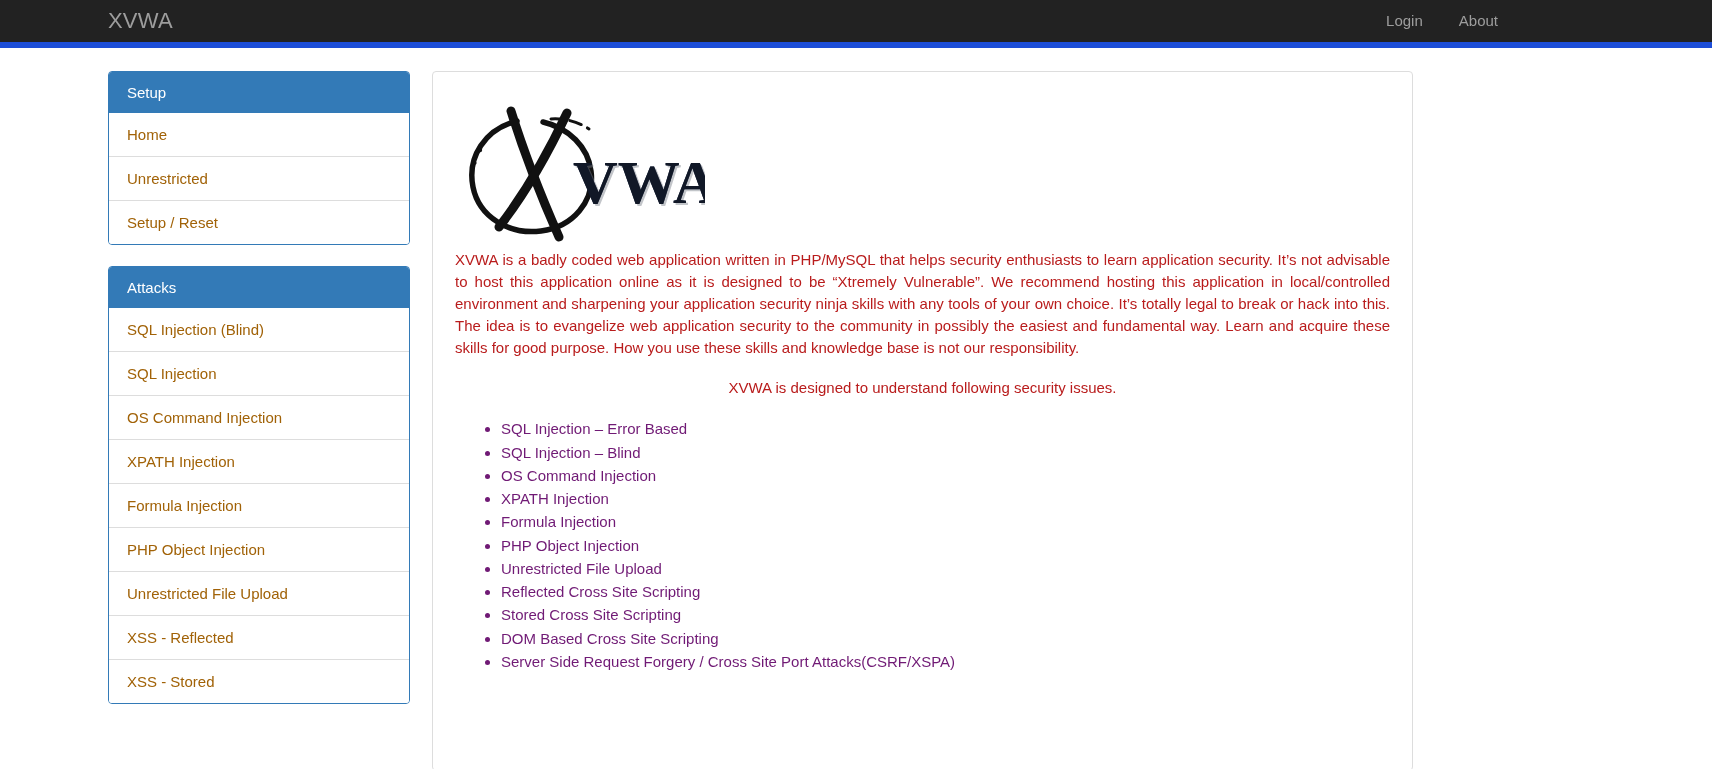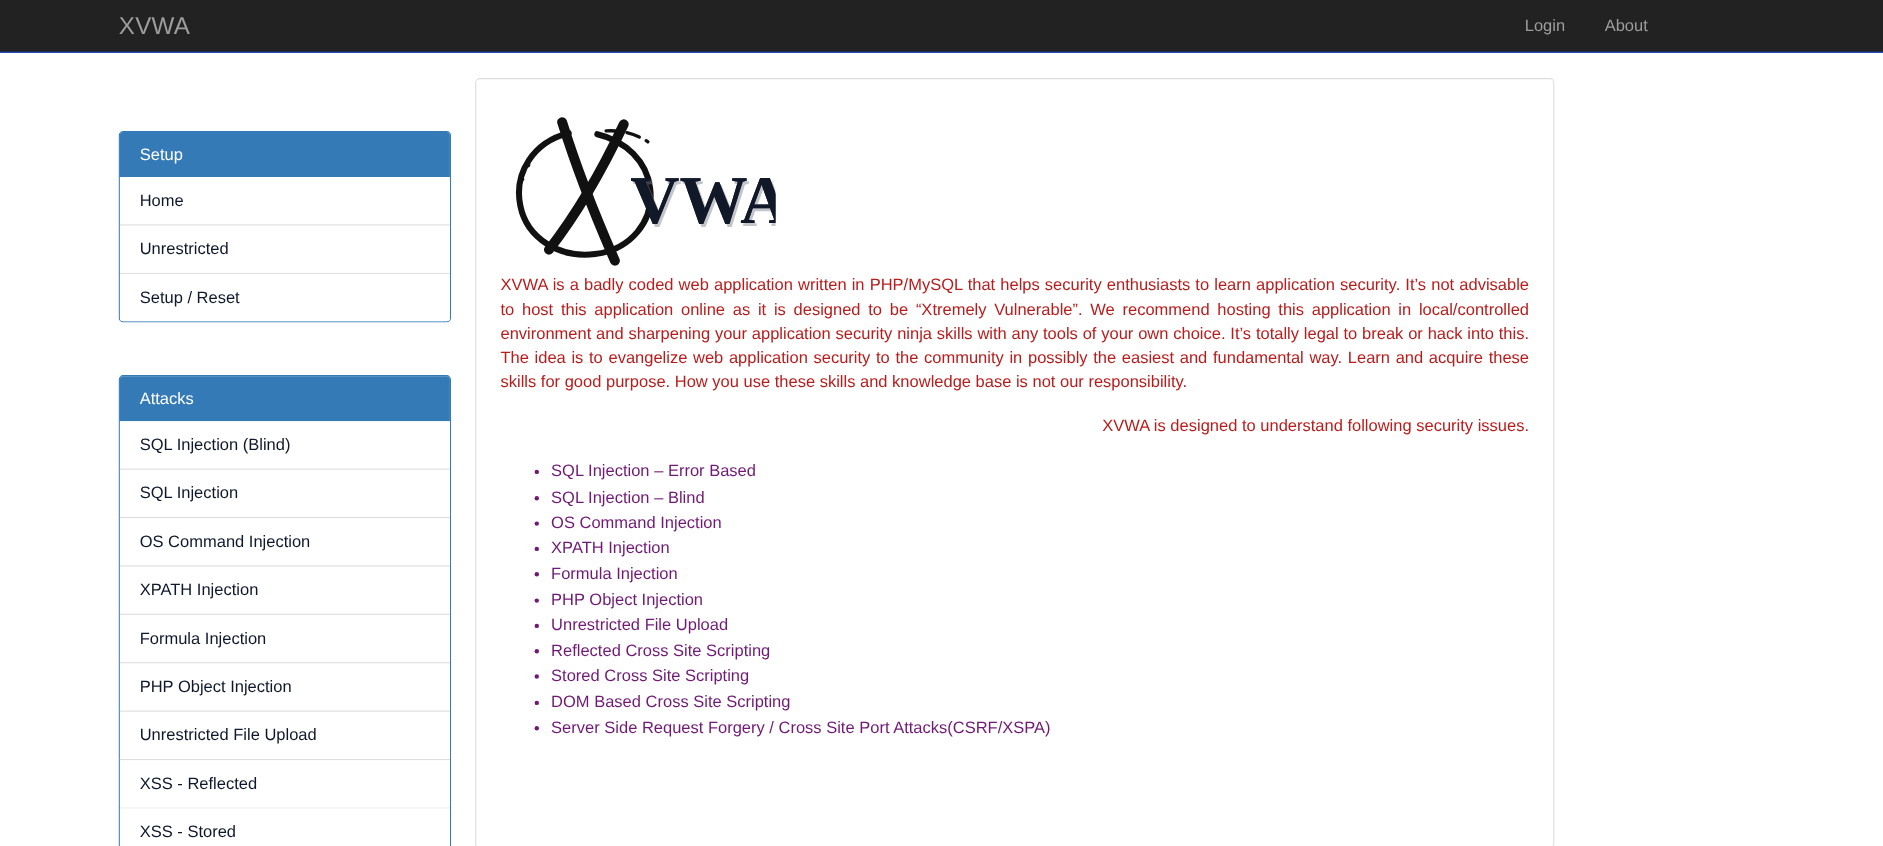--- a/index.html
+++ b/index.html
@@ -14,21 +14,21 @@
     font-family: "Liberation Sans", sans-serif;
     font-size: 15px;
     color: #333333;
     -webkit-font-smoothing: antialiased;
   }
 
   
   .navbar {
     height: 48px;
     background: #222222;
-    border-bottom: 1px solid #1d4ed8;
+    border-bottom: 6px solid #1d4ed8;
     display: flex;
     align-items: center;
     justify-content: space-between;
     box-sizing: border-box;
   }
   .navbar-brand {
     color: #9d9d9d;
     font-size: 22px;
     line-height: 22px;
     padding-left: 108px;
@@ -68,40 +68,39 @@
 
   
   .panel {
     background: #ffffff;
     border: 1px solid #dddddd;
     border-radius: 4px;
     margin-bottom: 21px;
   }
   .panel-primary {
     border-color: #337ab7;
-    margin-top: 48px;
   }
   .panel-heading {
     background: #337ab7;
     color: #ffffff;
     padding: 12px 18px;
     font-size: 15px;
     border-top-left-radius: 3px;
     border-top-right-radius: 3px;
   }
   .list-group {
     list-style: none;
     margin: 0;
     padding: 0;
   }
   .list-group-item {
     display: block;
     padding: 13px 18px;
     border-top: 1px solid #dddddd;
-    color: #0f172a;
+    color: #a16207;
     text-decoration: none;
     font-size: 15px;
     background: #ffffff;
   }
   .list-group-item:first-child {
     border-top: none;
   }
   .list-group-item:last-child {
     border-bottom-left-radius: 3px;
     border-bottom-right-radius: 3px;
@@ -132,21 +131,21 @@
     display: inline-block;
   }
   .body-text {
     text-align: justify;
     line-height: 1.47;
     margin: 0 0 18px 0;
     color: #b91c1c;
     font-size: 15px;
   }
   .body-text.no-justify {
-    text-align: right;
+    text-align: center;
   }
   .issue-list {
     margin: 0 0 0 0;
     padding-left: 46px;
     line-height: 1.55;
     color: #701a75;
     font-size: 15px;
   }
   .issue-list li {
     margin: 0;

